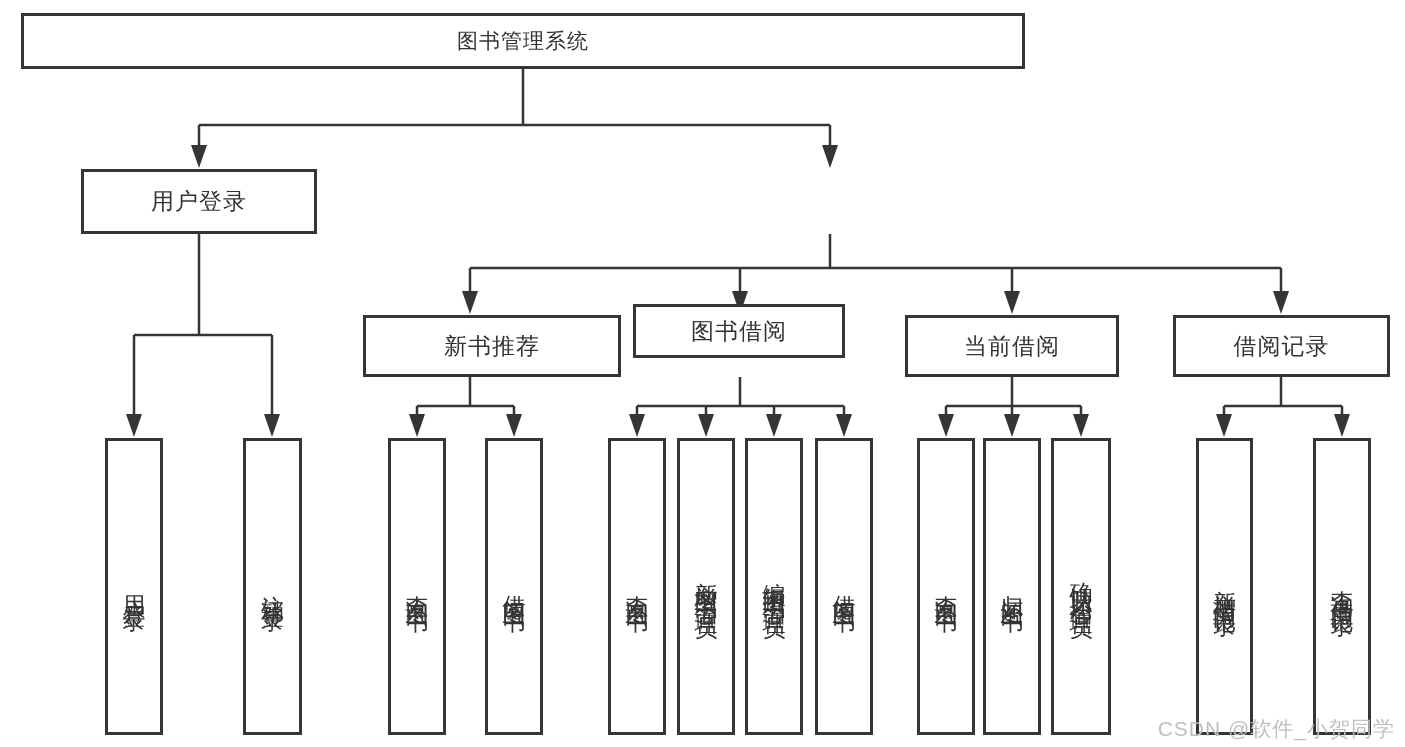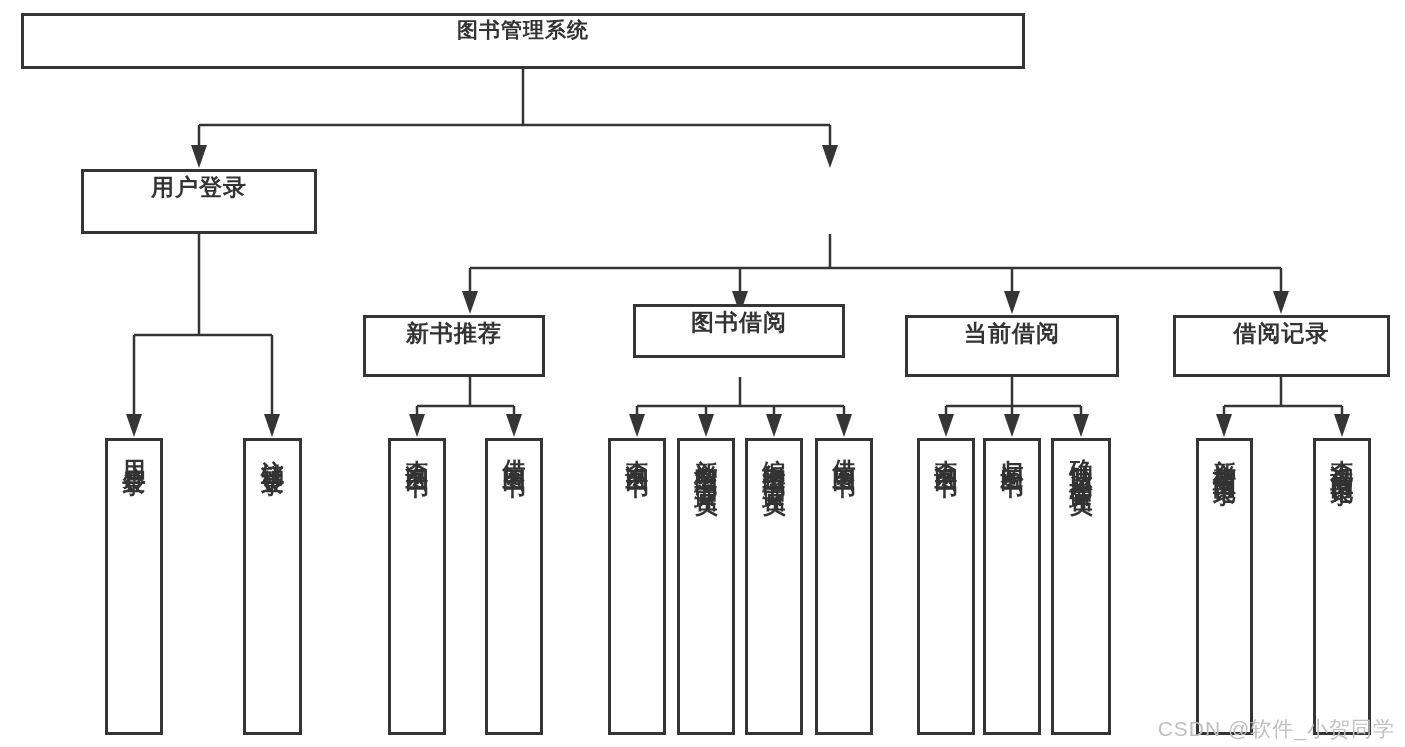--- a/index.html
+++ b/index.html
@@ -19,24 +19,23 @@
     position: absolute;
     top: 0;
     left: 0;
   }
   .node {
     position: absolute;
     box-sizing: border-box;
     background: #ffffff;
     border: 3px solid #353535;
     display: flex;
-    align-items: flex-start;
+    align-items: center;
     justify-content: center;
     color: #333333;
-    font-weight: bold;
   }
   .node.h .lbl {
     font-size: 23px;
     letter-spacing: 1px;
     white-space: nowrap;
   }
   .node.root .lbl {
     font-size: 21px;
     letter-spacing: 1px;
   }
@@ -98,21 +97,21 @@
   </svg>
 
   <div class="node root" style="left:21px; top:13px; width:1004px; height:56px;">
     <span class="lbl">图书管理系统</span>
   </div>
 
   <div class="node h" style="left:81px; top:169px; width:236px; height:65px;">
     <span class="lbl">用户登录</span>
   </div>
 
-  <div class="node h" style="left:363px; top:315px; width:182px; height:62px;">
+  <div class="node h" style="left:363px; top:315px; width:258px; height:62px;">
     <span class="lbl">新书推荐</span>
   </div>
   <div class="node h" style="left:633px; top:304px; width:212px; height:54px;">
     <span class="lbl">图书借阅</span>
   </div>
   <div class="node h" style="left:1173px; top:315px; width:217px; height:62px;">
     <span class="lbl">借阅记录</span>
   </div>
   <div class="node h" style="left:905px; top:315px; width:214px; height:62px;">
     <span class="lbl">当前借阅</span>

